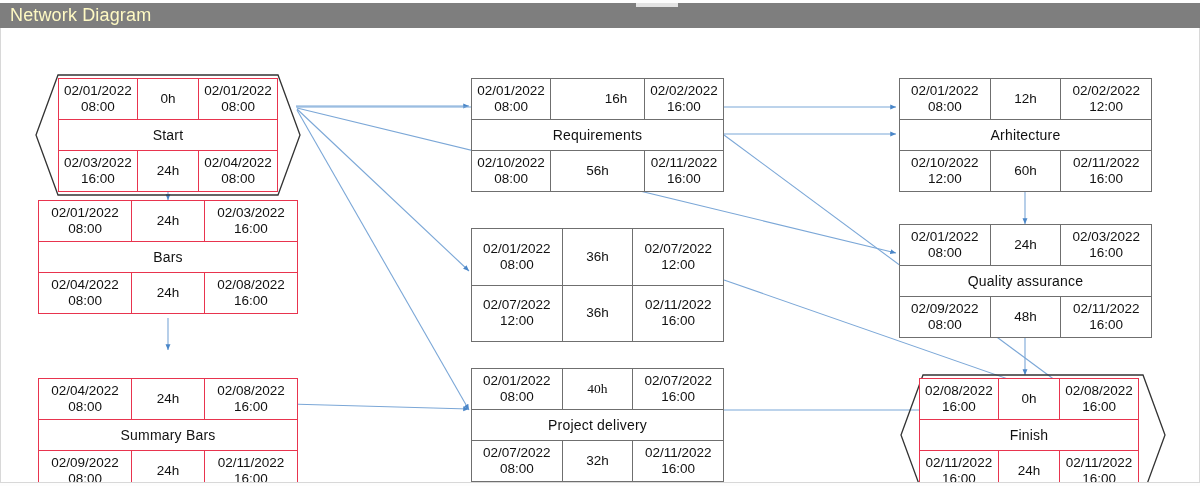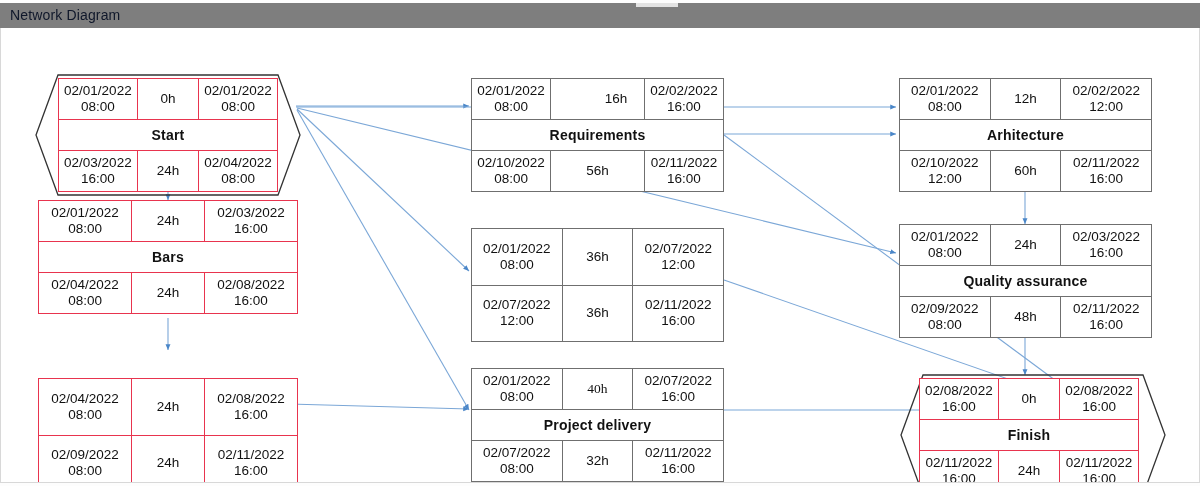--- a/index.html
+++ b/index.html
@@ -6,22 +6,22 @@
   body{
     width:1200px;height:486px;overflow:hidden;
     background:#ffffff;
     font-family:"Liberation Sans","DejaVu Sans",sans-serif;
   }
   #app{position:relative;width:1200px;height:486px;background:#fdfdfd;box-sizing:border-box;}
 
   
   #titlebar{
     position:absolute;left:0;top:3px;width:1200px;height:25px;
-    background:#7e7e7e;color:#0f172a;
-    font-size:14px;line-height:25px;
+    background:#7e7e7e;color:#fef9c3;
+    font-size:18px;line-height:25px;
     padding-left:10px;box-sizing:border-box;
     letter-spacing:.15px;
   }
   #titlebar-notch{
     position:absolute;left:636px;top:0px;width:42px;height:4px;
     background:#e3e3e3;
   }
 
   
   #canvas{
@@ -50,21 +50,21 @@
     border:1px solid #6f6f6f;
     text-align:center;
     vertical-align:middle;
     font-size:13.5px;
     color:#111111;
     padding:0;
     line-height:1.18;
     background:#ffffff;
   }
   .node td.namecell{
-    font-weight:bold;
+    font-weight:normal;
     font-size:14px;
     letter-spacing:.2px;
   }
   
   .node.milestone td{border-color:#e8344e;}
   .node.milestone{z-index:4;}
 
   .dt{display:block;}
 
   .hexwrap{position:absolute;z-index:3;pointer-events:none;}
@@ -195,20 +195,23 @@
             <span class="dt">02/04/2022</span>
             <span class="dt">08:00</span>
           </td>
           <td style="width:28%;">24h</td>
           <td style="width:36%;">
             <span class="dt">02/08/2022</span>
             <span class="dt">16:00</span>
           </td>
         </tr>
         <tr>
+          <td class="namecell" colspan="3" style="height:30px;">Summary Bars</td>
+        </tr>
+        <tr>
           <td>
             <span class="dt">02/09/2022</span>
             <span class="dt">08:00</span>
           </td>
           <td>24h</td>
           <td>
             <span class="dt">02/11/2022</span>
             <span class="dt">16:00</span>
           </td>
         </tr>

